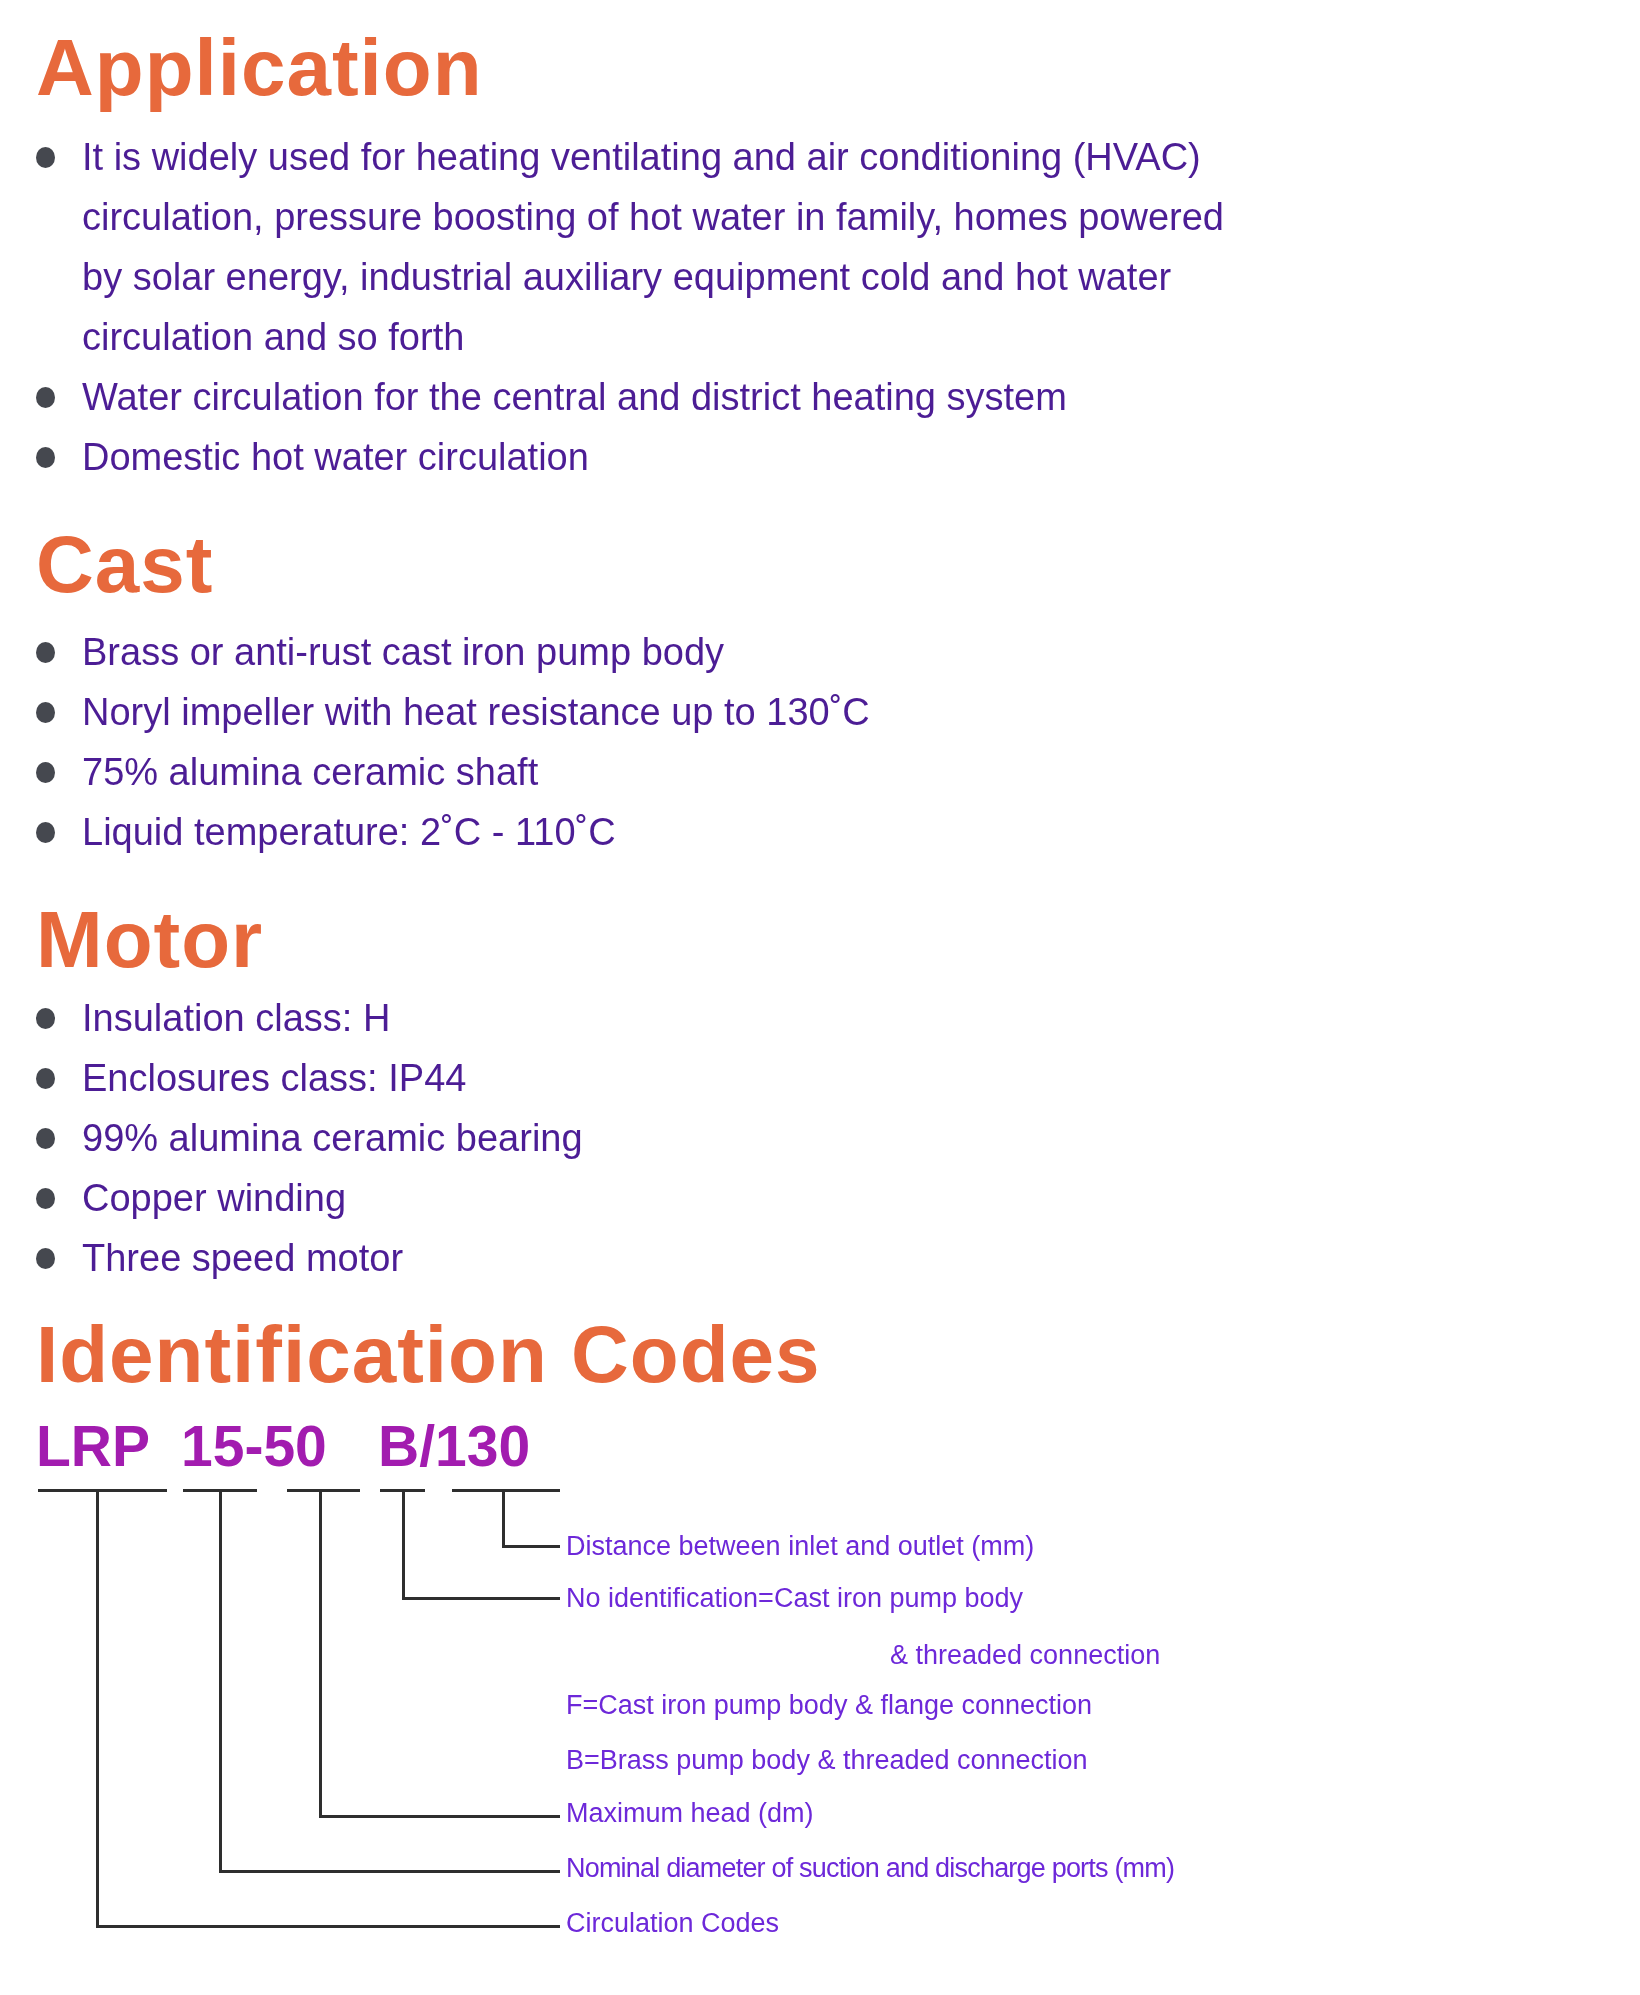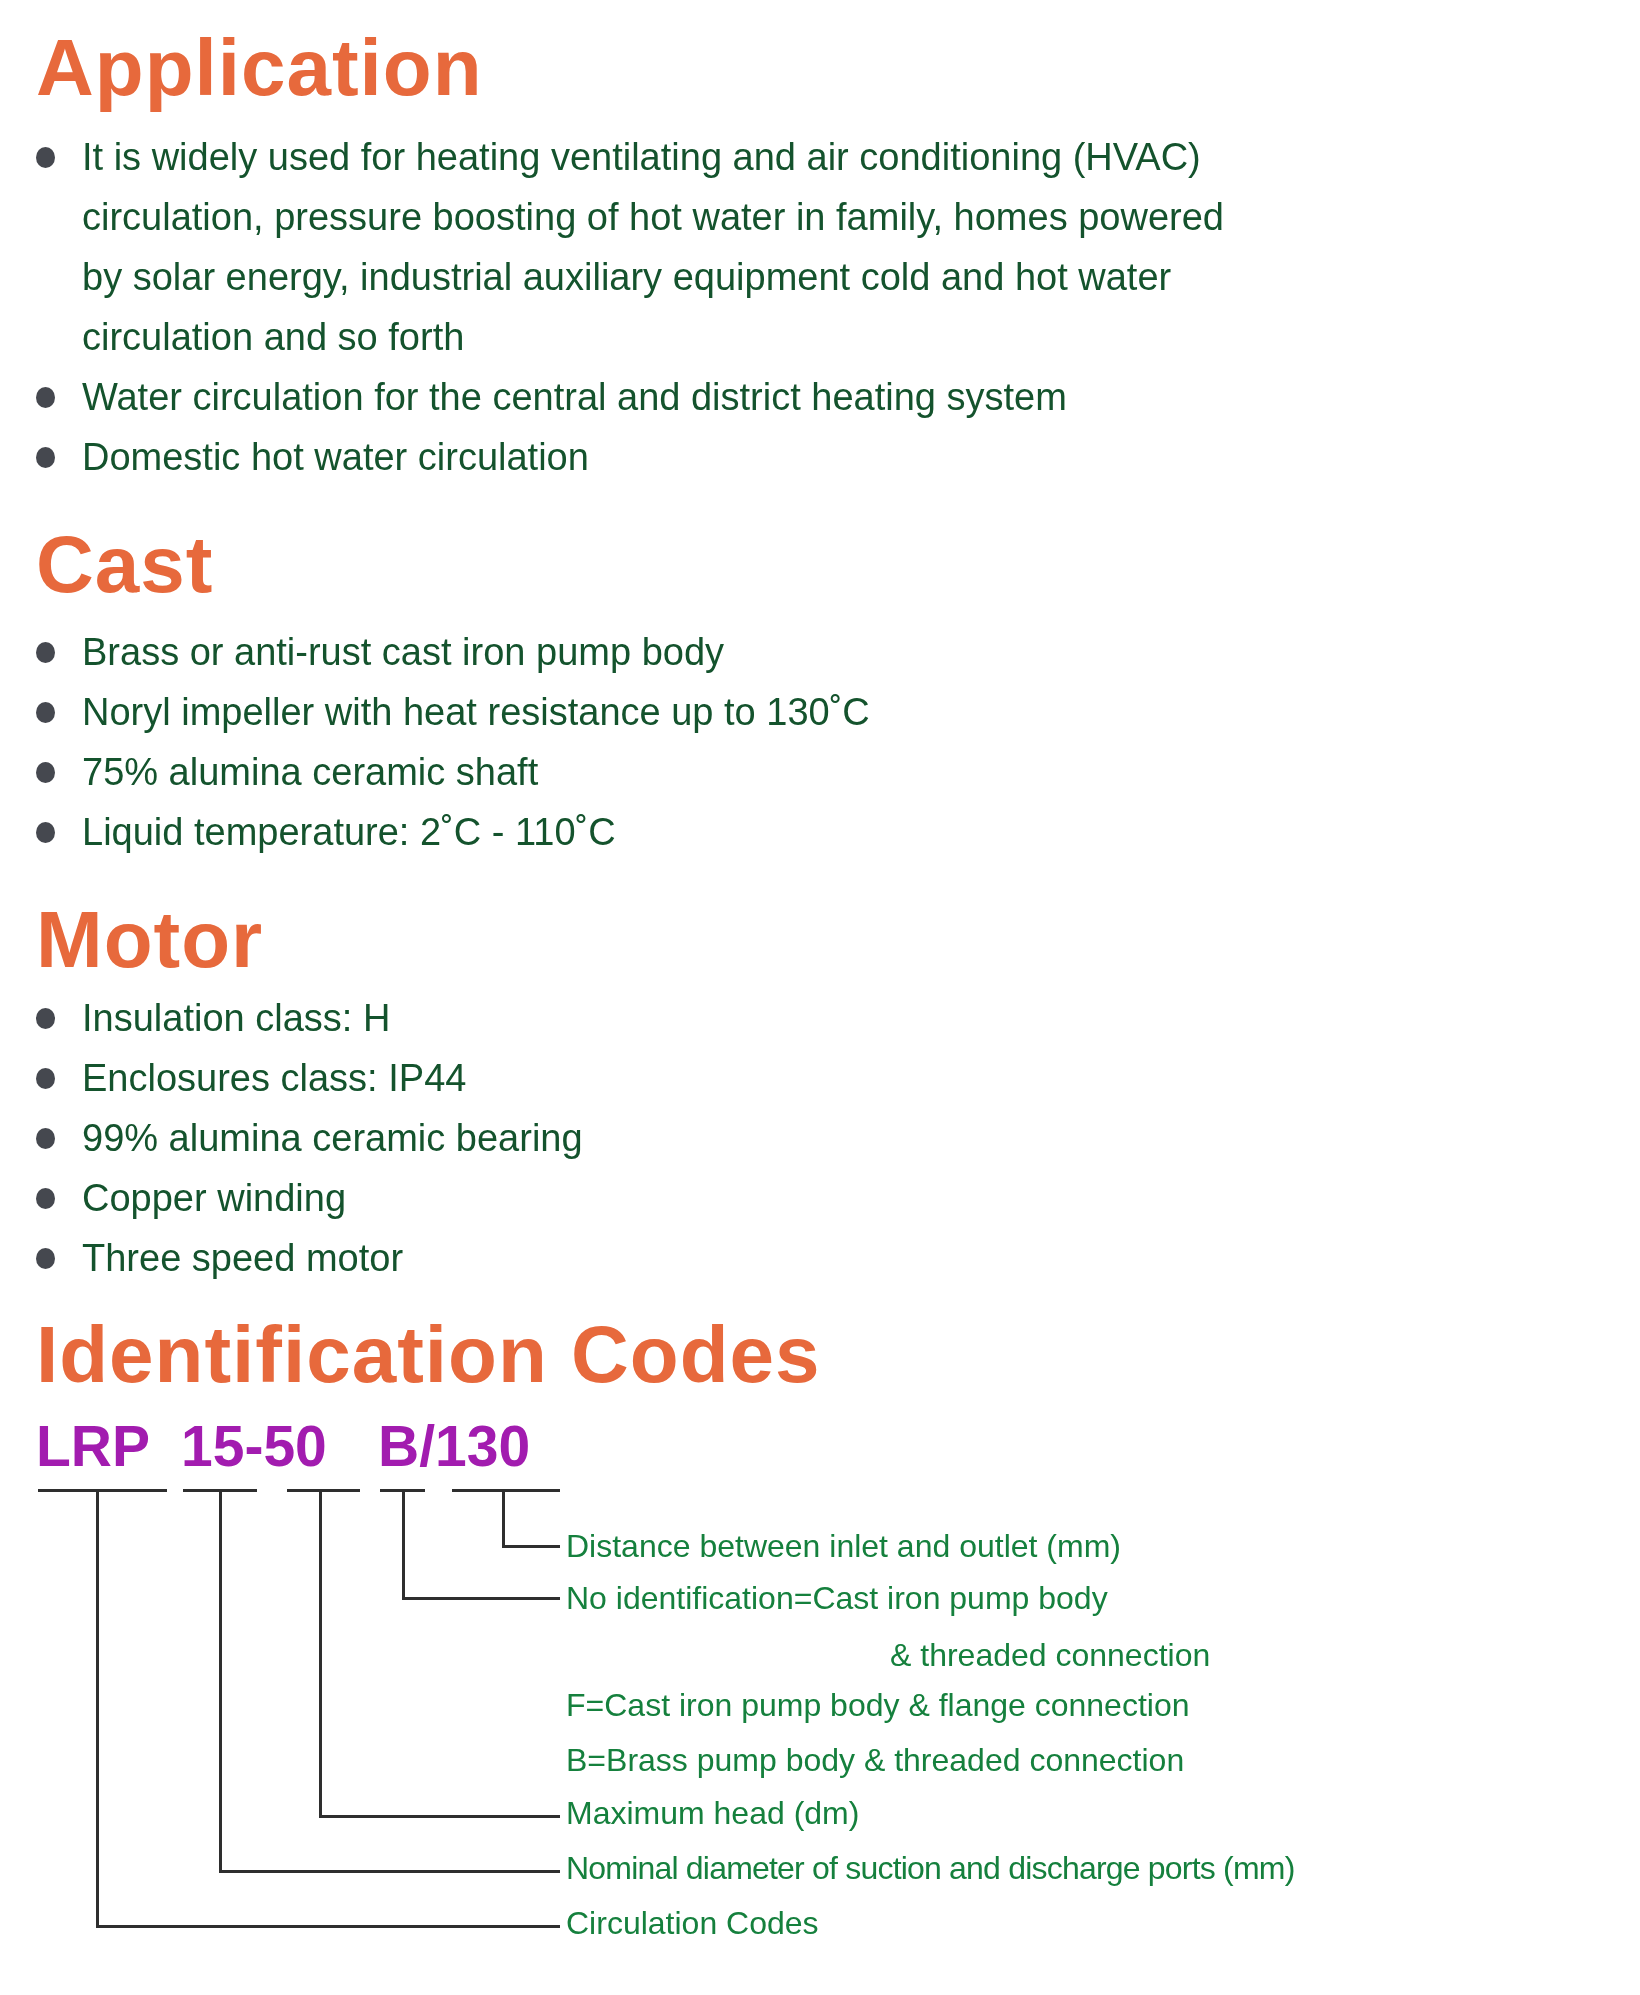--- a/index.html
+++ b/index.html
@@ -10,39 +10,39 @@
   }
   .heading {
     position:absolute; left:36px; margin:0;
     font-size:80px; font-weight:700; line-height:1;
     color:#e7693c; letter-spacing:1px; white-space:nowrap;
   }
   ul.blist { position:absolute; left:36px; margin:0; padding:0; list-style:none; }
   li.b { position:relative; padding-left:46px; margin:0; }
   .bl {
     font-size:38px; line-height:60px; white-space:nowrap;
-    color:#14532d;
+    color:#4c1d95;
   }
   .dot {
     position:absolute; left:0; top:20px;
     width:19px; height:21px; border-radius:50%;
     background:#45484f;
   }
   
   .code-part {
     position:absolute; font-size:57px; font-weight:700; line-height:1;
     color:#a21caf; white-space:nowrap; letter-spacing:0px;
   }
   .dline { position:absolute; background:#2e2e2e; }
   .tick  { height:3px; top:1489px; }
   .vline { width:3px; top:1489px; }
   .elbow { height:3px; }
   .clabel {
-    position:absolute; font-size:32px; line-height:40px; white-space:nowrap;
-    color:#15803d;
+    position:absolute; font-size:27px; line-height:40px; white-space:nowrap;
+    color:#6d28d9;
   }
   .condensed { letter-spacing:-0.8px; }
 </style>
 </head>
 <body>
 
 <div class="page">
 
   <h1 class="heading" style="top:28px">Application</h1>
 

